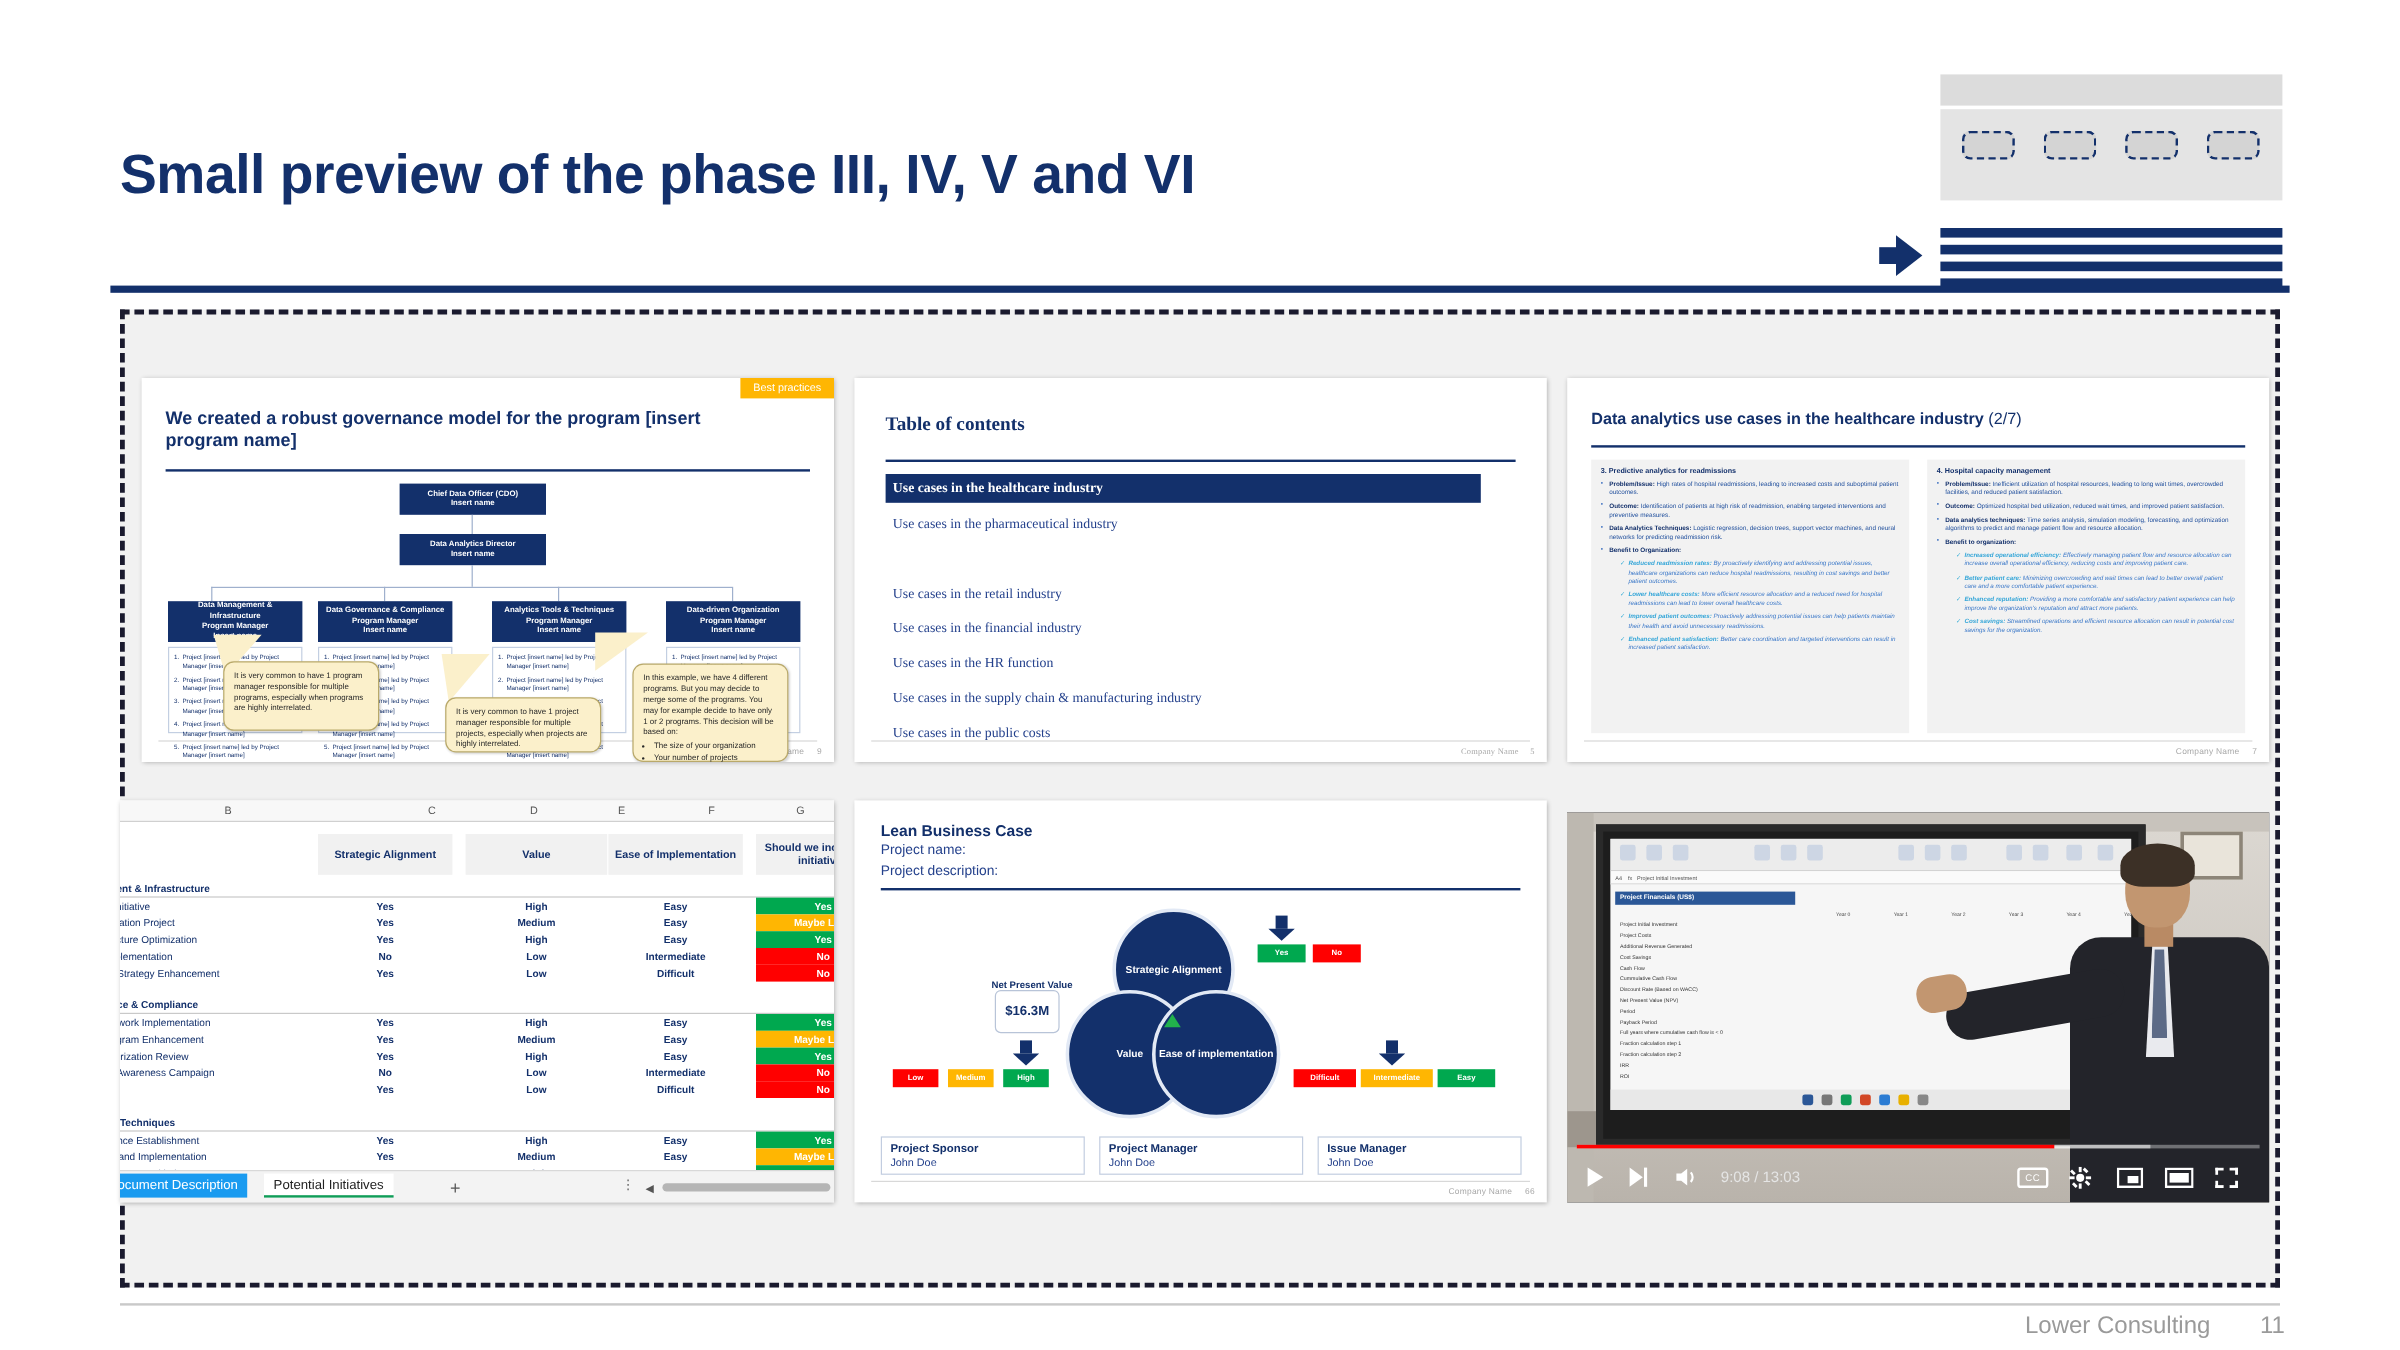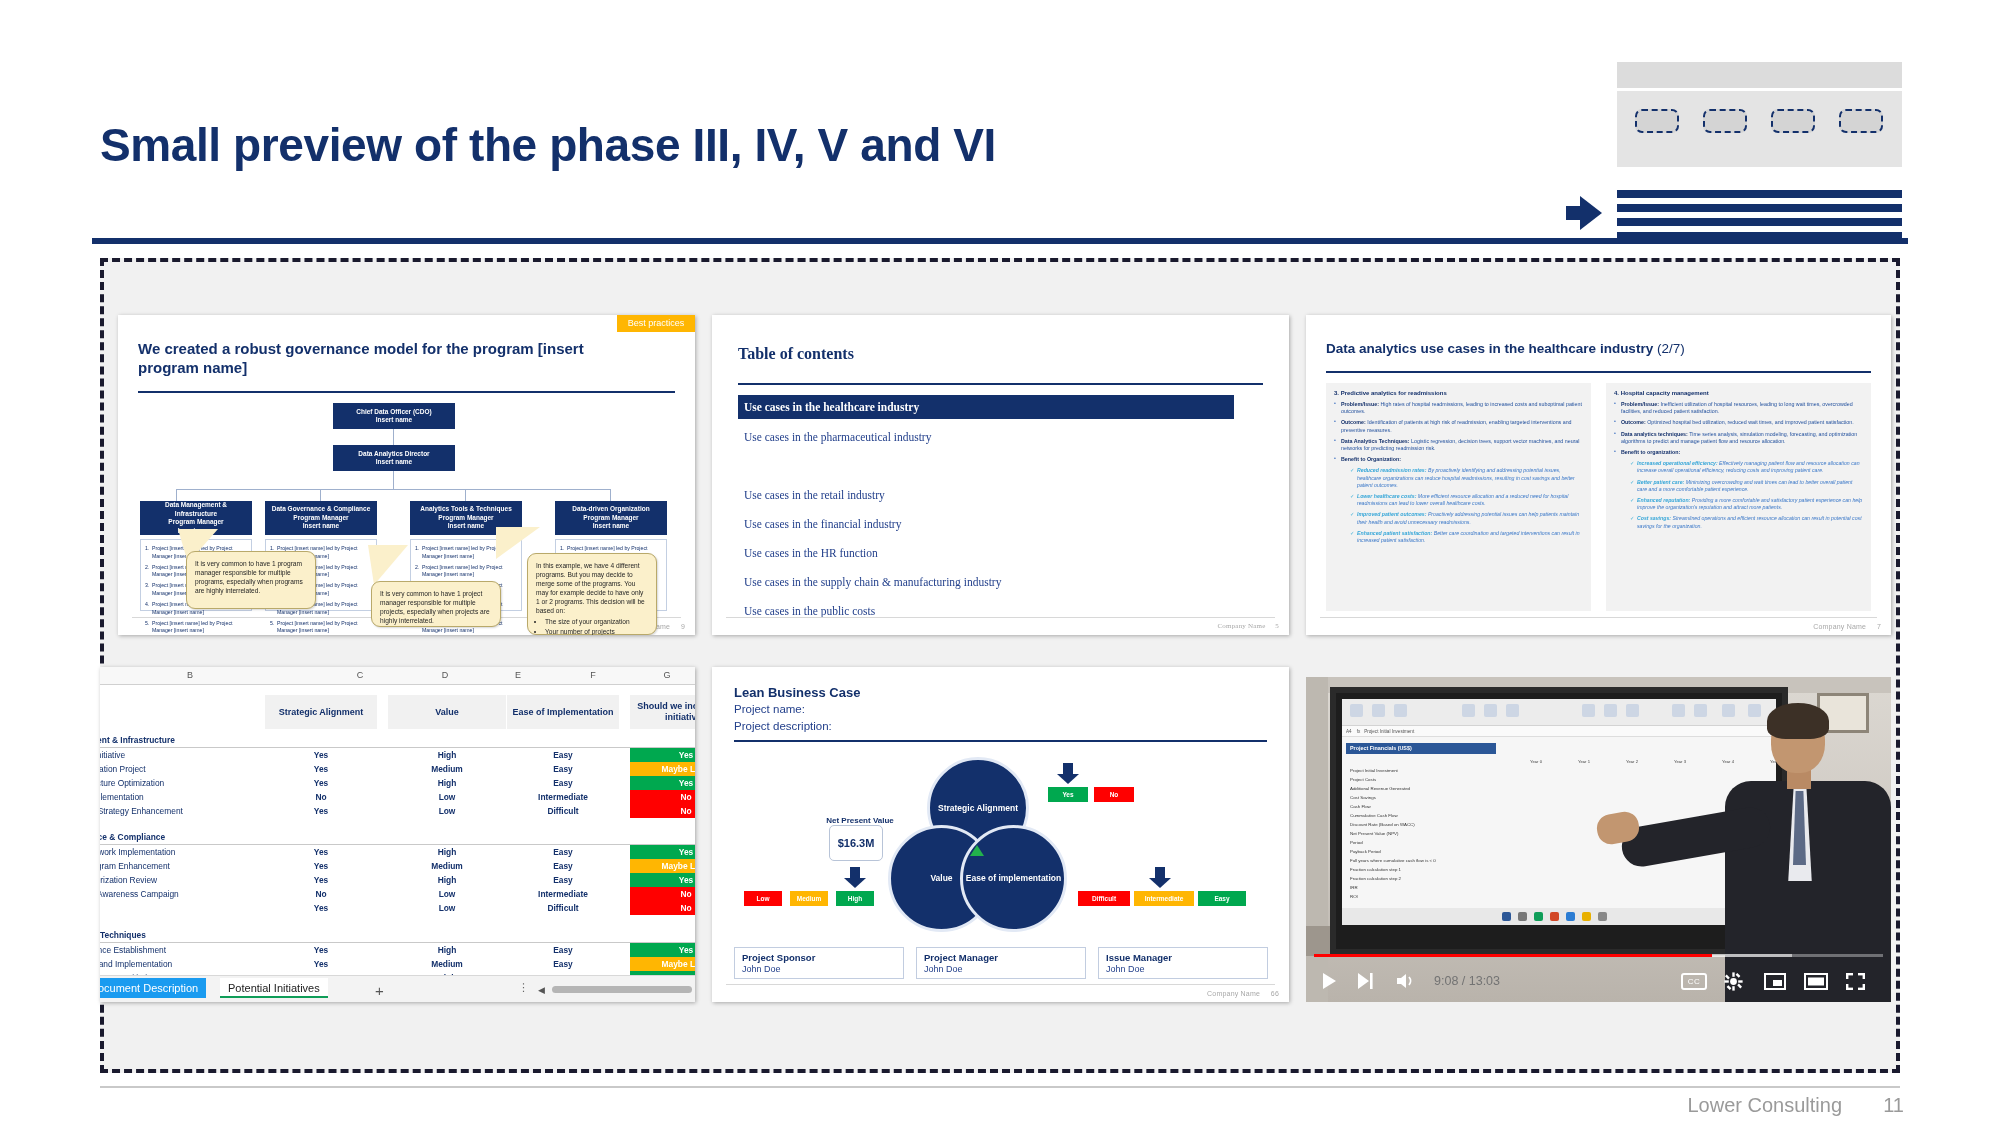--- a/index.html
+++ b/index.html
@@ -251,21 +251,21 @@
   .v-ceil{position:absolute;left:0;top:0;width:100%;height:16px;background:#c8c3bc;}
   .v-floor{position:absolute;left:0;bottom:46px;width:100%;height:30px;background:#9d968d;}
   .v-frame{position:absolute;right:22px;top:16px;width:46px;height:34px;background:#e9e4da;border:3px solid #8d8578;}
 
   .v-ctrlwrap{position:absolute;left:0;right:0;bottom:0;height:52px;}
   .v-prog{position:absolute;left:8px;right:8px;top:4px;height:3px;background:rgba(255,255,255,.35);}
   .v-prog .done{position:absolute;left:0;top:0;height:3px;background:#ff0000;}
   .v-prog .buf{position:absolute;top:0;height:3px;background:rgba(255,255,255,.55);}
   .v-bar{position:absolute;left:0;right:0;bottom:0;height:42px;}
   .v-btn{position:absolute;color:#fff;cursor:pointer;}
-  .v-time{position:absolute;color:#737373;font-size:12.5px;line-height:42px;}
+  .v-time{position:absolute;color:#e5e5e5;font-size:12.5px;line-height:42px;}
   .cc-badge{
     position:absolute;border:2px solid #fff;border-radius:3px;color:#fff;font-size:8px;
     font-weight:normal;text-align:center;letter-spacing:.5px;box-sizing:border-box;
   }
 
   
   .foot-rule{position:absolute;left:100px;top:1086px;width:1800px;height:2px;background:#c9c9c9;}
   .foot-brand{position:absolute;right:158px;top:1094px;font-size:20px;color:#9a9a9a;}
   .foot-page{position:absolute;right:96px;top:1094px;font-size:20px;color:#9a9a9a;}
 </style>

